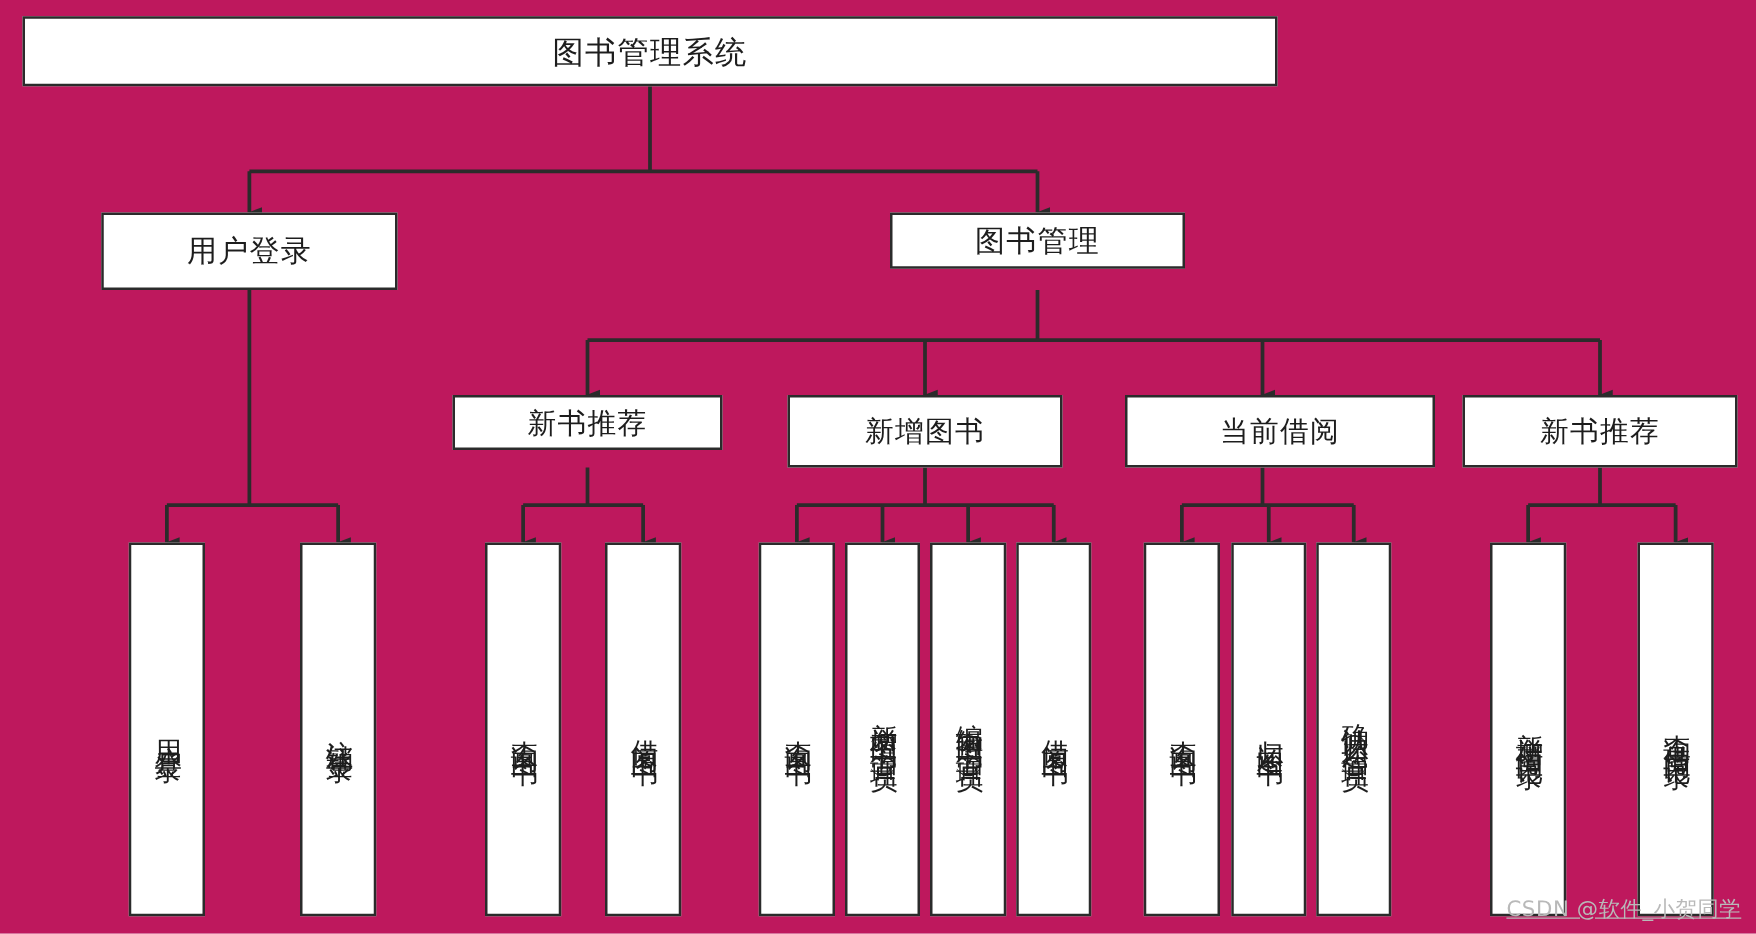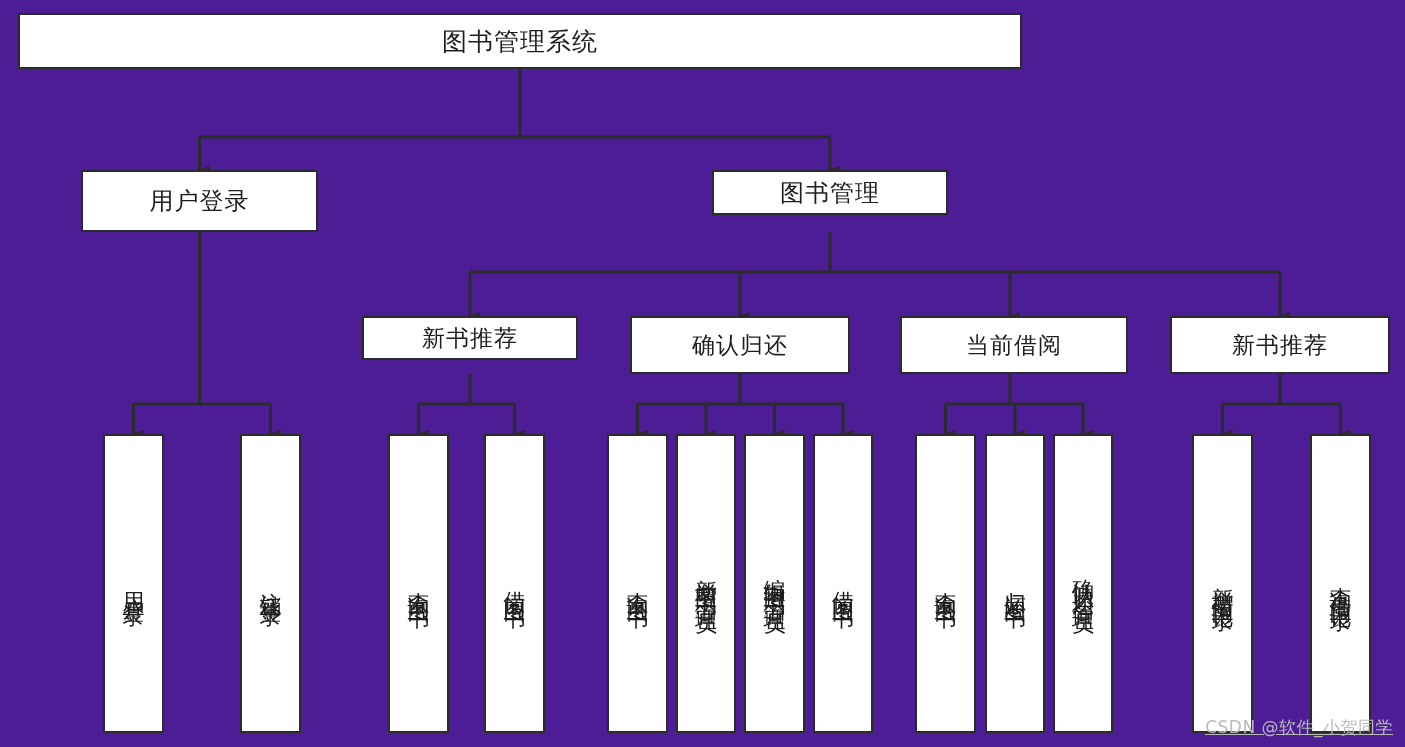--- a/index.html
+++ b/index.html
@@ -8,21 +8,21 @@
     padding: 0;
     background: #ffffff;
   }
   body {
     font-family: "DejaVu Sans", "Liberation Sans", sans-serif;
   }
   #diagram-canvas {
     position: relative;
     width: 1405px;
     height: 747px;
-    background: #4c1d95;
+    background: #be185d;
     overflow: hidden;
   }
   #edge-layer {
     position: absolute;
     left: 0;
     top: 0;
     width: 1405px;
     height: 747px;
     pointer-events: none;
   }
@@ -126,23 +126,23 @@
     <span>用户登录</span>
   </div>
   <div class="node level1" style="left: 712px; top: 170px; width: 236px; height: 45px;">
     <span>图书管理</span>
   </div>
 
   <div class="node level2" style="left: 362px; top: 316px; width: 216px; height: 44px;">
     <span>新书推荐</span>
   </div>
   <div class="node level2" style="left: 630px; top: 316px; width: 220px; height: 58px;">
-    <span>确认归还</span>
+    <span>新增图书</span>
   </div>
-  <div class="node level2" style="left: 900px; top: 316px; width: 228px; height: 58px;">
+  <div class="node level2" style="left: 900px; top: 316px; width: 248px; height: 58px;">
     <span>当前借阅</span>
   </div>
   <div class="node level2" style="left: 1170px; top: 316px; width: 220px; height: 58px;">
     <span>新书推荐</span>
   </div>
 
   <div class="node leaf" style="left: 103px; top: 434px; width: 61px; height: 299px;">
     <span class="vlabel">用户登录</span>
   </div>
   <div class="node leaf" style="left: 240px; top: 434px; width: 61px; height: 299px;">

